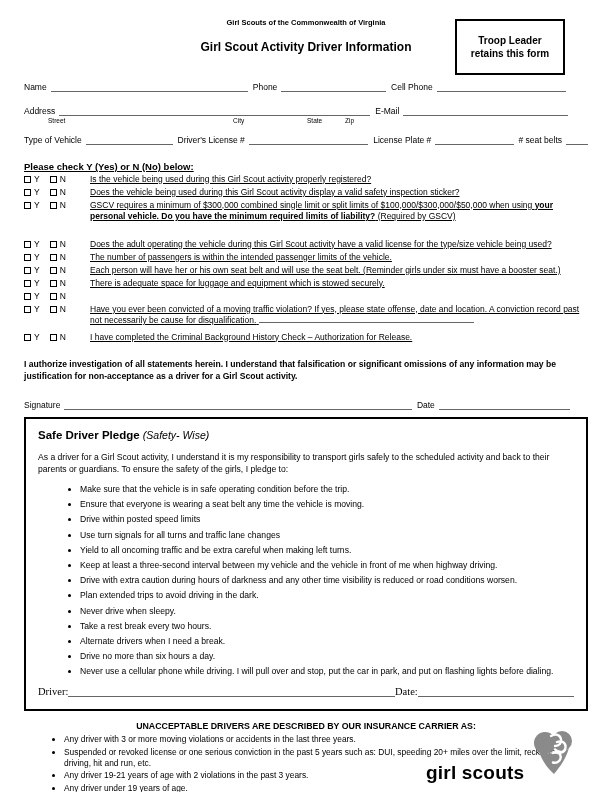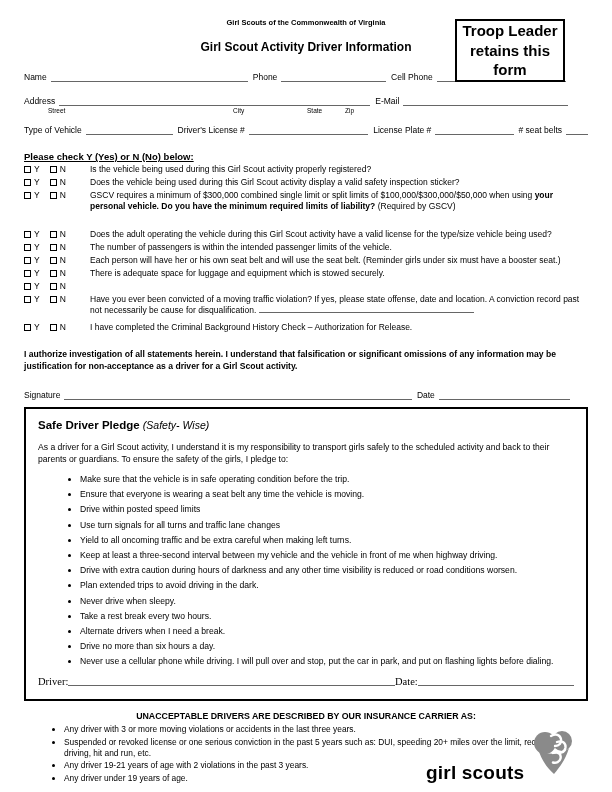--- a/index.html
+++ b/index.html
@@ -10,67 +10,67 @@
     font-size:8.5px; position:relative; overflow:hidden;
   }
   .page { padding:14px 24px 0 24px; position:relative; }
 
   .org-line { text-align:center; font-weight:bold; font-size:7.5px; margin-top:4px; }
   .main-title { text-align:center; font-weight:bold; font-size:12px; margin-top:13px; }
 
   .corner-box {
     position:absolute; top:19px; right:47px; width:110px;
     border:2px solid #000; background:#fff; text-align:center;
-    font-weight:bold; font-size:15px; line-height:1.3; padding:0 2px;
+    font-weight:bold; font-size:10px; line-height:1.3; padding:13px 2px;
   }
 
   .frow { display:flex; align-items:flex-end; }
   .frow .lbl { white-space:nowrap; margin-right:4px; }
   .frow .lbl.ml { margin-left:5px; }
   .fline { border-bottom:1px solid #666; height:10px; }
 
-  .row-name { margin-top:18px; margin-right:22px;text-align:right; }
+  .row-name { margin-top:28px; margin-right:22px;text-align:right; }
   .name-line { flex:1.6; }  .phone-line { flex:0.85; }  .cell-line { flex:1.05; }
 
   .row-address { margin-top:14px; margin-right:20px; }
   .address-line { flex:2.55; }  .email-line { flex:1.35; }
 
   .sub-labels { position:relative; height:9px; font-size:6.5px; }
   .sub-labels span { position:absolute; top:1px; }
   .sl-street { left:24px; } .sl-city { left:209px; } .sl-state { left:283px; } .sl-zip { left:321px; }
 
   .row-vehicle { margin-top:10px; }
   .veh-line1 { flex:0.8; } .veh-line2 { flex:1.1; } .veh-line3 { flex:0.72; }
   .veh-line4 { flex:0 0 22px; }
 
   .check-heading { margin-top:16px; font-size:9.5px; font-weight:bold; text-decoration:underline; }
 
   .crow { display:flex; margin-top:1.5px; line-height:11.5px; }
   .cgrp { display:flex; flex:0 0 66px; }
   .cbox { width:7px; height:7px; border:1px solid #000; margin-top:2px; flex:none; }
   .clab { margin-left:3px; margin-right:10px; }
-  .ctext { flex:1; }
+  .ctext { flex:1;text-decoration:underline; }
   .ctext .b { font-weight:bold; }
   .group2 { margin-top:16px; }
   .crow.last { margin-top:5px; }
   .blank-inline { display:inline-block; width:215px; border-bottom:1px solid #666; height:8px; }
 
   .auth-para { margin-top:16px; font-weight:bold; font-size:8.6px; line-height:11.5px; }
 
   .row-signature { margin-top:18px; margin-right:18px; }
   .sig-line { flex:2.65; } .sigdate-line { flex:1.0; }
 
   .pledge-box { margin-top:7px; border:2px solid #000; padding:10px 12px 12px 12px; }
   .pledge-title { font-size:11.5px; }
   .pledge-title .t { font-weight:bold; }
   .pledge-title .s { font-style:italic; font-size:10.5px; }
   .pledge-intro { margin-top:11px; font-size:8.6px; line-height:11.5px; }
   .pledge-list { margin-top:9px; padding-left:42px; list-style:disc; }
   .pledge-list li { font-size:8.6px; line-height:11px; margin-bottom:4.2px; }
-  .driver-row { display:flex; align-items:flex-start; margin-top:9px;
+  .driver-row { display:flex; align-items:flex-end; margin-top:9px;
     font-family:"Liberation Serif", serif; font-size:10.5px; }
   .driver-line { flex:2.3; } .drvdate-line { flex:1.1; }
 
   .unacc-heading { text-align:center; font-weight:bold; font-size:8.8px; margin-top:10px; }
   .unacc-list { margin-top:3px; padding-left:40px; padding-right:28px; list-style:disc; }
   .unacc-list li { font-size:8.4px; line-height:11px; margin-bottom:1.5px; }
 
   .logo { position:absolute; right:28px; top:731px; width:158px; height:56px; }
   .logo svg { position:absolute; right:4px; top:0; }
   .logo .wordmark { position:absolute; left:0; bottom:3px; font-size:19px; font-weight:bold; letter-spacing:0.2px; }

